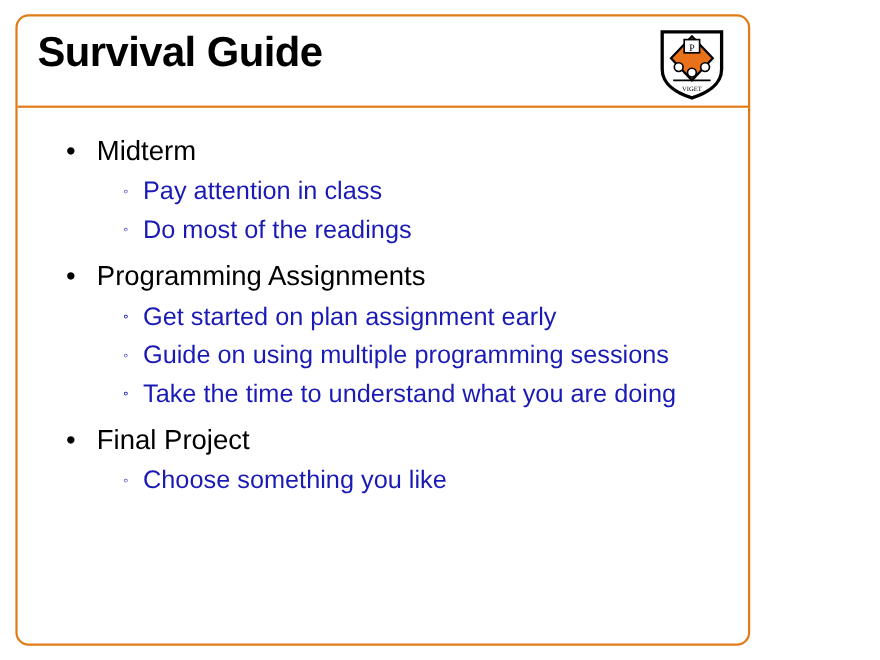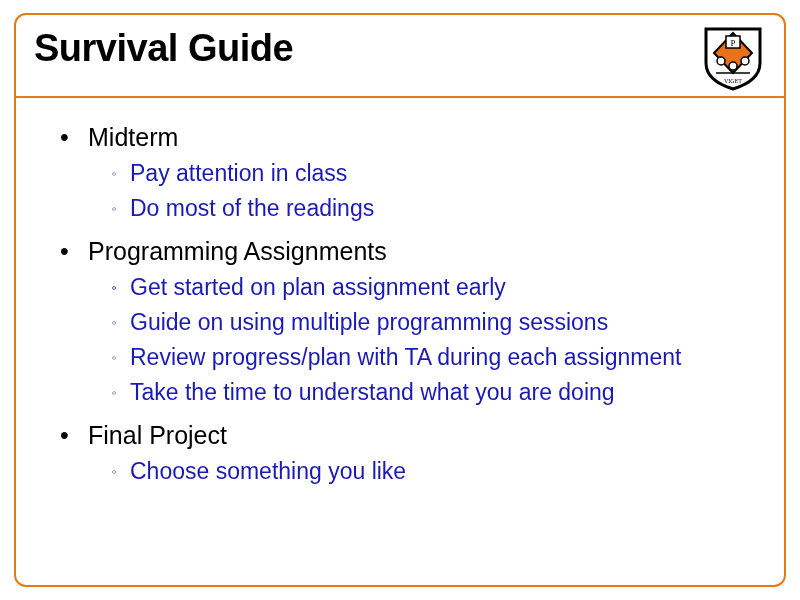--- a/index.html
+++ b/index.html
@@ -10,21 +10,21 @@
   body {
     width: 800px;
     height: 600px;
     font-family: "Liberation Sans", sans-serif;
     overflow: hidden;
   }
   .slide {
     position: absolute;
     left: 14px;
     top: 13px;
-    width: 772px;
+    width: 668px;
     height: 574px;
     border: 2px solid #E07B16;
     border-radius: 12px;
     box-sizing: border-box;
     background: #ffffff;
   }
   .title-bar {
     position: relative;
     height: 83px;
     border-bottom: 2px solid #E07B16;
@@ -140,21 +140,20 @@
       <div class="l2">
         <span class="bullet">◦</span>
         <span>Get started on plan assignment early</span>
       </div>
       <div class="l2">
         <span class="bullet">◦</span>
         <span>Guide on using multiple programming sessions</span>
       </div>
       <div class="l2">
         <span class="bullet">◦</span>
-        <span>Review progress/plan with TA during each assignment</span>
       </div>
       <div class="l2">
         <span class="bullet">◦</span>
         <span>Take the time to understand what you are doing</span>
       </div>
     </div>
 
     <div class="group">
       <div class="l1">
         <span class="bullet">•</span>

